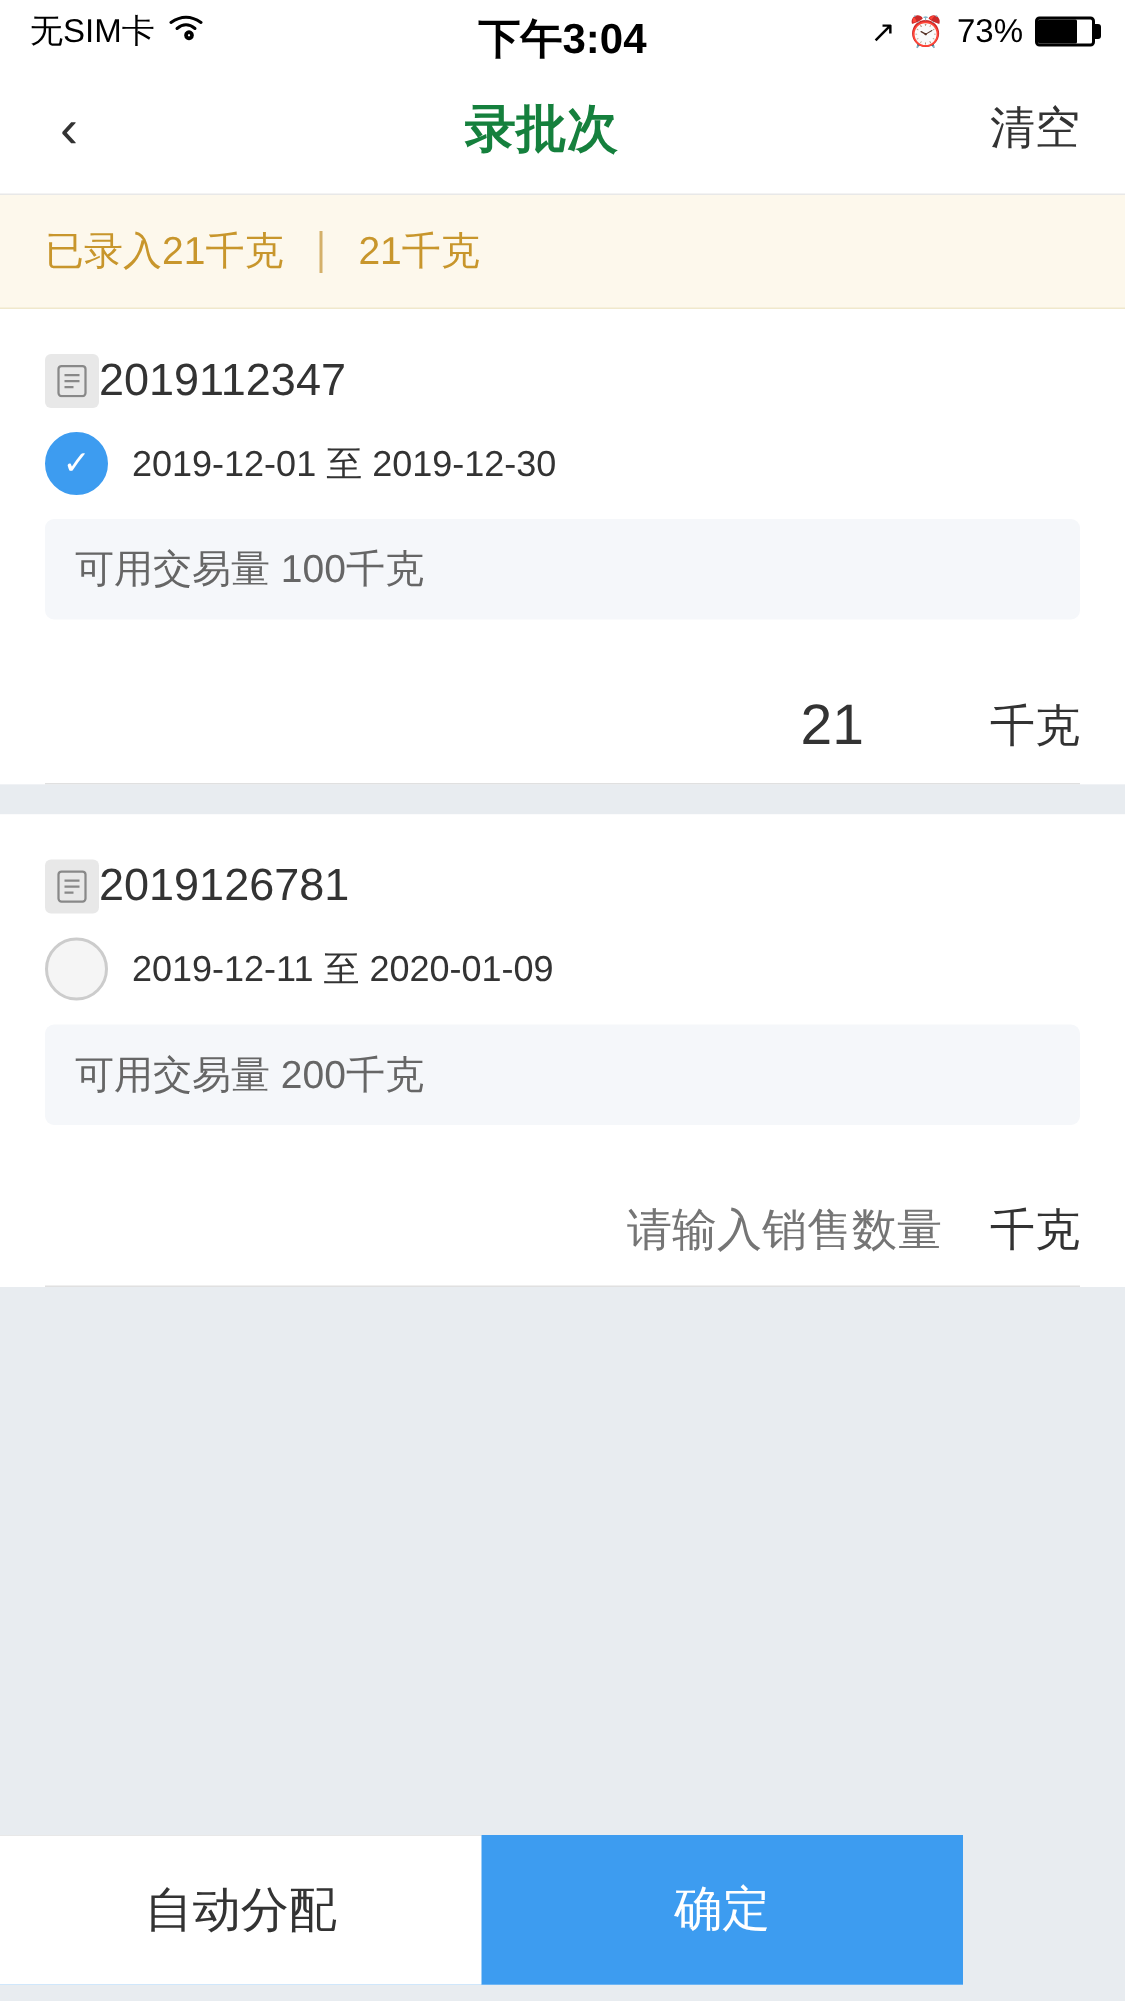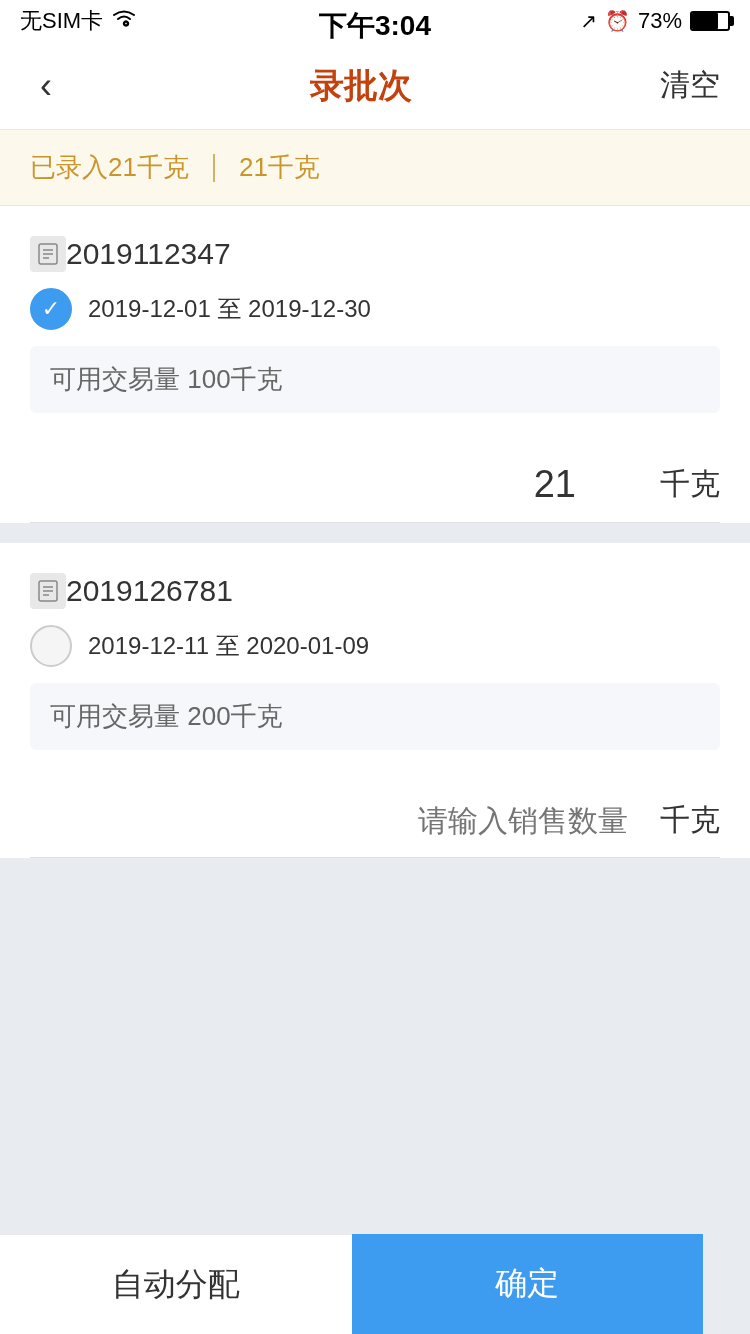--- a/index.html
+++ b/index.html
@@ -84,21 +84,21 @@
     }
     .nav-back {
       font-size: 36px;
       color: #333;
       cursor: pointer;
       padding: 10px;
     }
     .nav-title {
       font-size: 34px;
       font-weight: 600;
-      color: #c2410c;
+      color: #15803d;
     }
     .nav-action {
       font-size: 30px;
       color: #333;
       cursor: pointer;
     }
 
     
     .info-banner {
       width: 750px;
@@ -238,25 +238,25 @@
 
     
     .bottom-spacer {
       flex: 1;
       background: #e8ecf0;
       min-height: 460px;
     }
 
     
     .bottom-bar {
-      width: 703px;
+      width: 642px;
       height: 100px;
       display: flex;
       position: fixed;
-      bottom: 0;
+      bottom: 11px;
       left: 0;
       background: #fff;
     }
     .btn-auto {
       flex: 1;
       background: #fff;
       border: none;
       font-size: 32px;
       color: #333;
       cursor: pointer;

